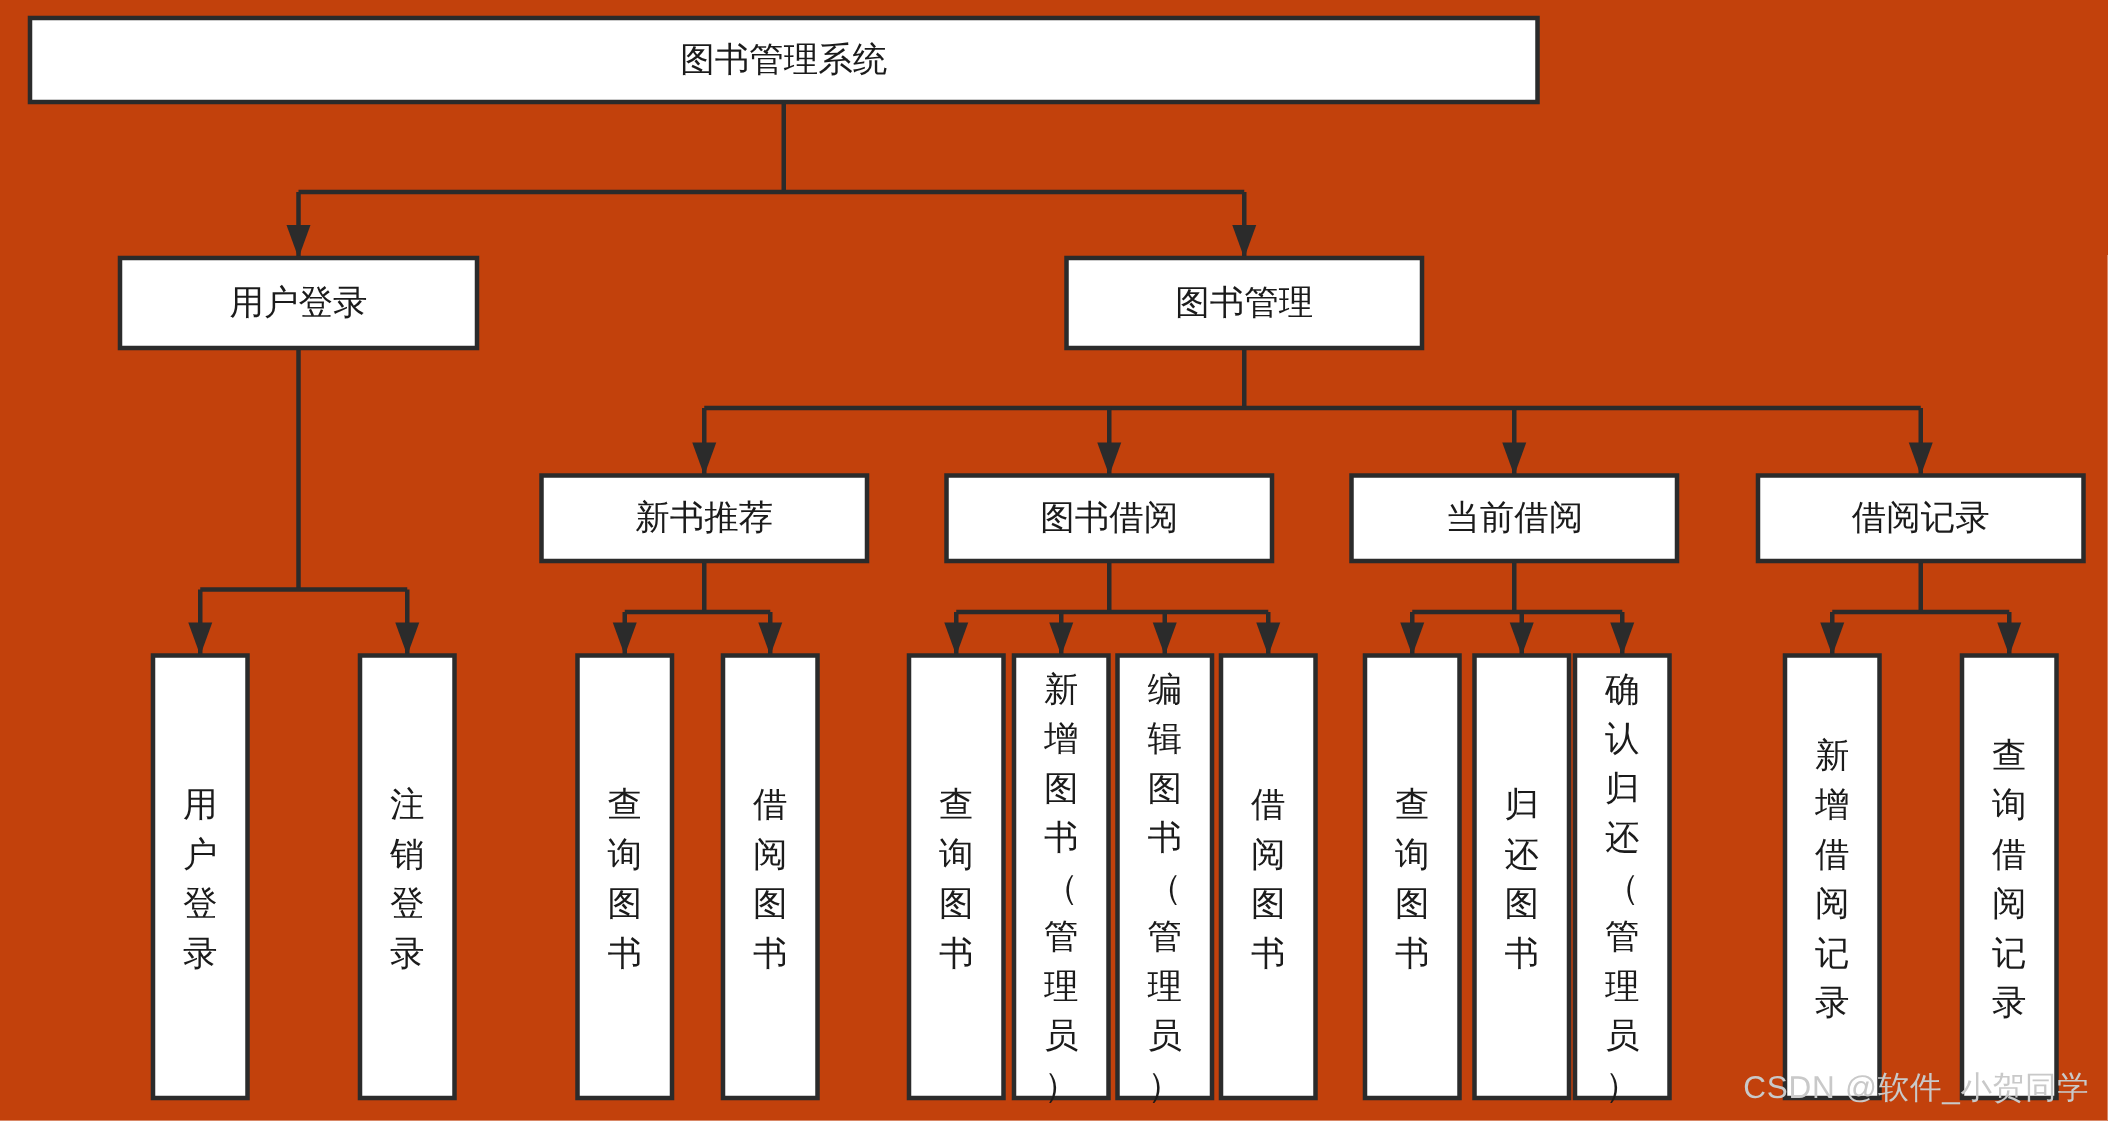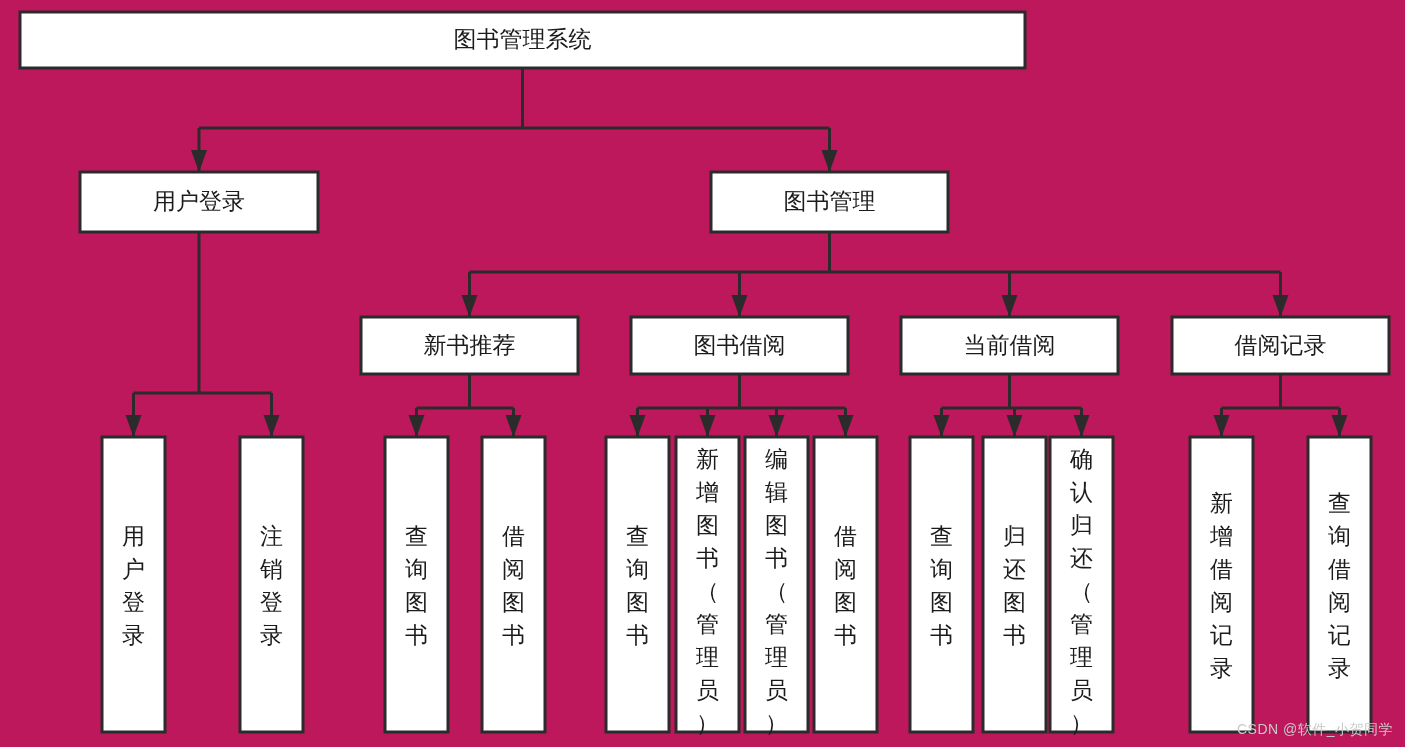--- a/index.html
+++ b/index.html
@@ -10,21 +10,21 @@
   body {
     width: 1405px;
     height: 747px;
     overflow: hidden;
     font-family: "Liberation Sans", "DejaVu Sans", sans-serif;
   }
   #diagram-root {
     position: relative;
     width: 1405px;
     height: 747px;
-    background: #be185d;
+    background: #c2410c;
     text-decoration: underline;
   }
   svg#tree-svg {
     position: absolute;
     left: 0;
     top: 0;
     width: 1405px;
     height: 747px;
     display: block;
   }
@@ -53,21 +53,21 @@
     font-family: "Liberation Sans", "DejaVu Sans", sans-serif;
     font-size: 23px;
     fill: #1b1b1b;
     text-anchor: middle;
   }
   .watermark {
     position: absolute;
     right: 12px;
     bottom: 8px;
     font-family: "Liberation Sans", "DejaVu Sans", sans-serif;
-    font-size: 14px;
+    font-size: 21px;
     color: #c9c9c9;
     white-space: nowrap;
     letter-spacing: 0.5px;
     user-select: none;
   }
 </style>
 </head>
 <body>
 
 <div id="diagram-root">

